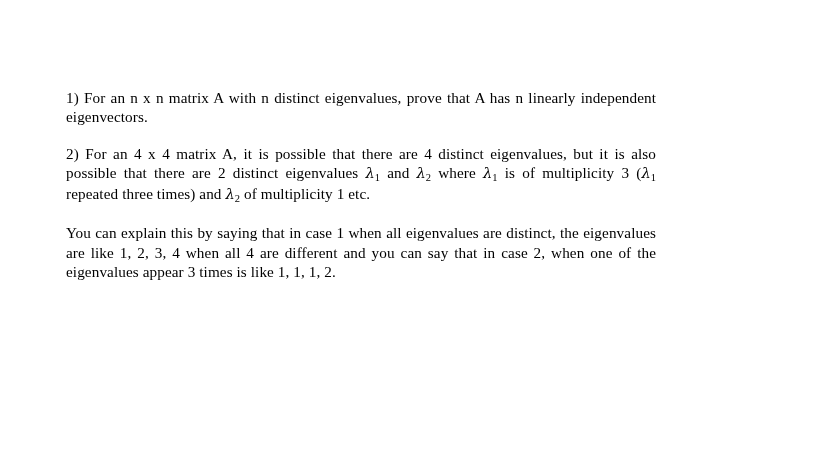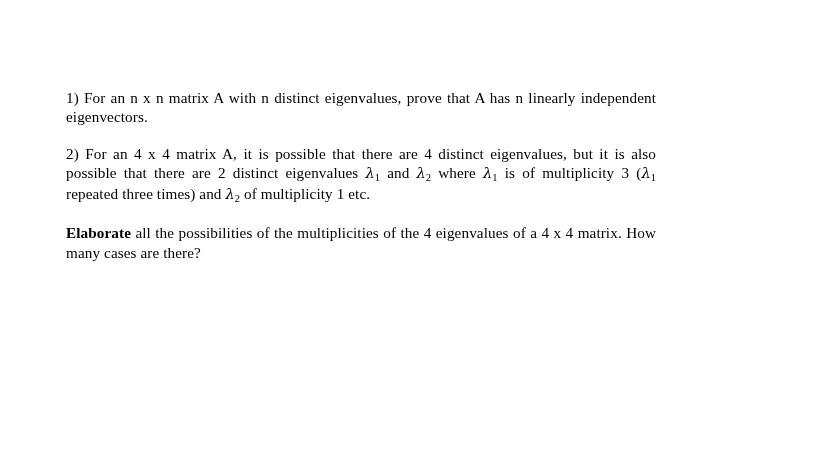--- a/index.html
+++ b/index.html
@@ -64,19 +64,19 @@
   <div class="content">
 
     <p class="para para-1">
       <span>1) For an n x n matrix A with n distinct eigenvalues, prove that A has n linearly independent eigenvectors.</span>
     </p>
 
     <p class="para para-2">
       <span>2) For an 4 x 4 matrix A, it is possible that there are 4 distinct eigenvalues, but it is also possible that there are 2 distinct eigenvalues </span><span class="lam">λ</span><span class="sub">1</span><span> and </span><span class="lam">λ</span><span class="sub">2</span><span> where </span><span class="lam">λ</span><span class="sub">1</span><span> is of multiplicity 3 (</span><span class="lam">λ</span><span class="sub">1</span><span> repeated three times) and </span><span class="lam">λ</span><span class="sub">2</span><span> of multiplicity 1 etc.</span>
     </p>
 
+    <p class="para para-3">
+      <span>You can   explain this by saying that in case 1 when all eigenvalues are distinct, the eigenvalues are like 1, 2, 3, 4 when all 4 are different and you can say that in case 2, when one of the eigenvalues appear 3 times is like 1, 1, 1, 2.</span>
+    </p>
 
-    <p class="para para-4">
-      <span class="bold">Elaborate</span><span> all the possibilities of the multiplicities of the 4 eigenvalues of a 4 x 4 matrix. How many cases are there?</span>
-    </p>
 
   </div>
 </div>
 
 </body></html>

